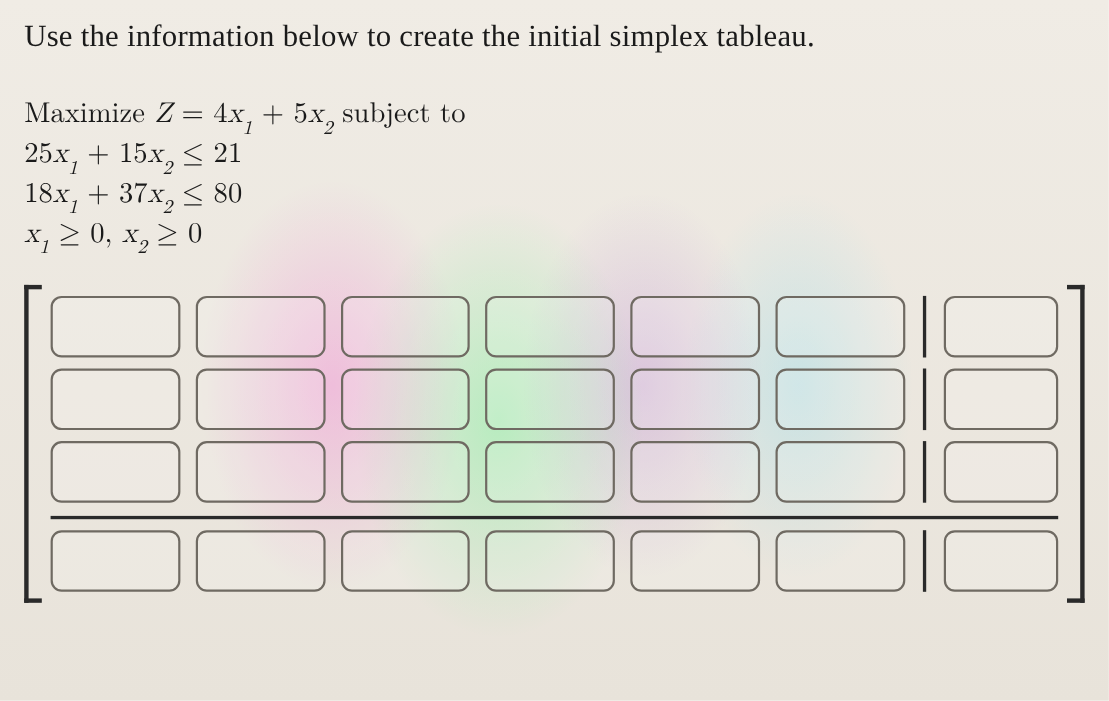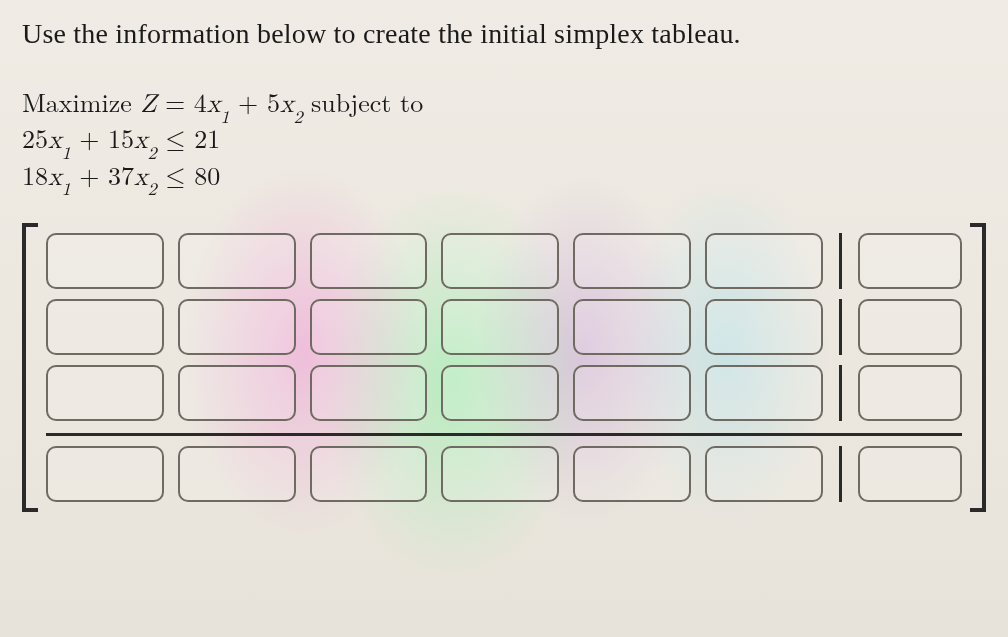--- a/index.html
+++ b/index.html
@@ -52,20 +52,23 @@
 <div class="problem">
   <div class="line">
     <span>Maximize </span><span class="it">Z</span><span> = </span><span>4</span><span class="it">x<sub>1</sub></span><span> + 5</span><span class="it">x<sub>2</sub></span><span> subject to</span>
   </div>
   <div class="line">
     <span>25</span><span class="it">x<sub>1</sub></span><span> + 15</span><span class="it">x<sub>2</sub></span><span> ≤ 21</span>
   </div>
   <div class="line">
     <span>18</span><span class="it">x<sub>1</sub></span><span> + 37</span><span class="it">x<sub>2</sub></span><span> ≤ 80</span>
   </div>
+  <div class="line">
+    <span class="it">x<sub>1</sub></span><span> ≥ 0, </span><span class="it">x<sub>2</sub></span><span> ≥ 0</span>
+  </div>
 </div>
 
 <div class="tableau-wrap">
   <div class="bracket left">
       <span class="bot"></span>
     </div>
   <div class="grid" id="grid">
       <div class="row">
         <div class="cell"></div>
         <div class="cell"></div>

